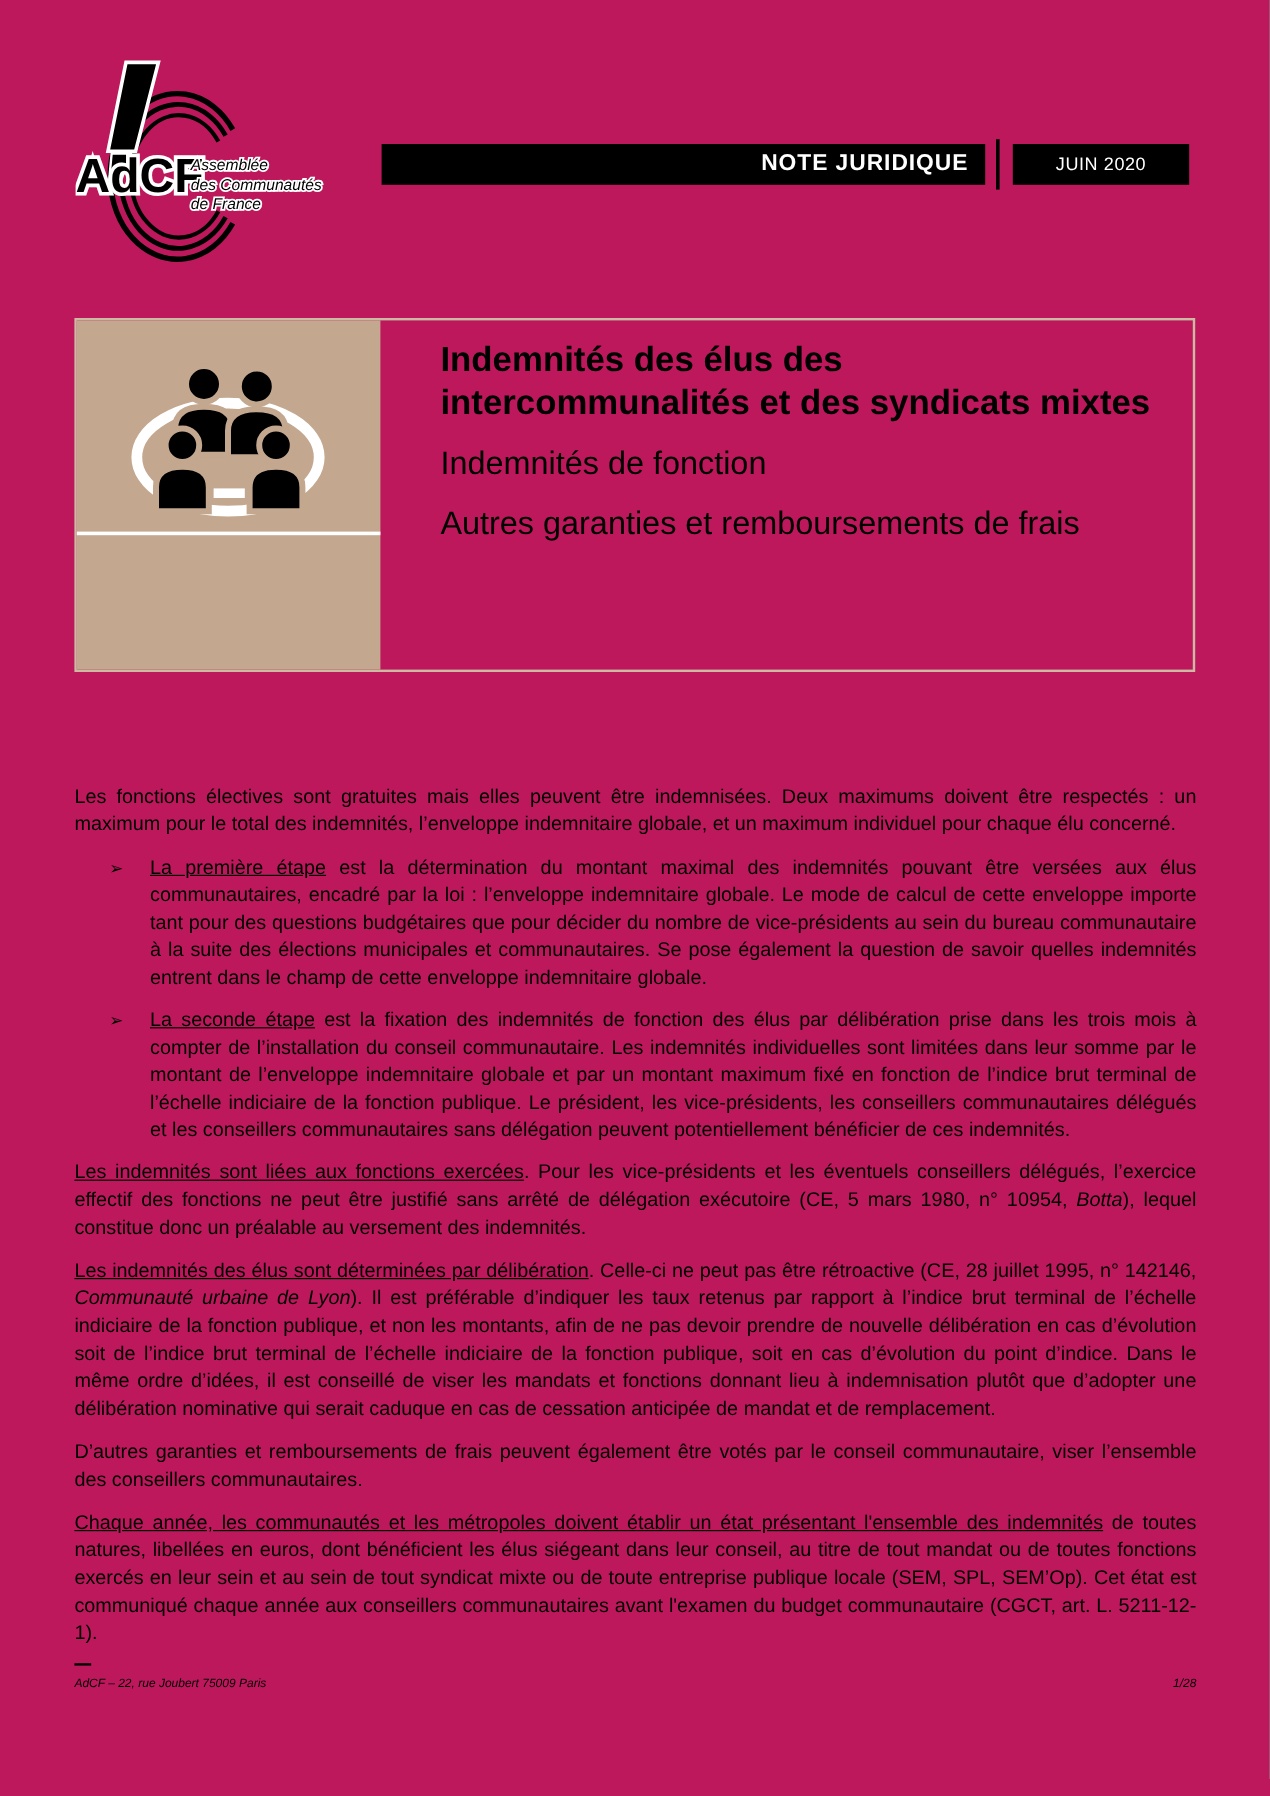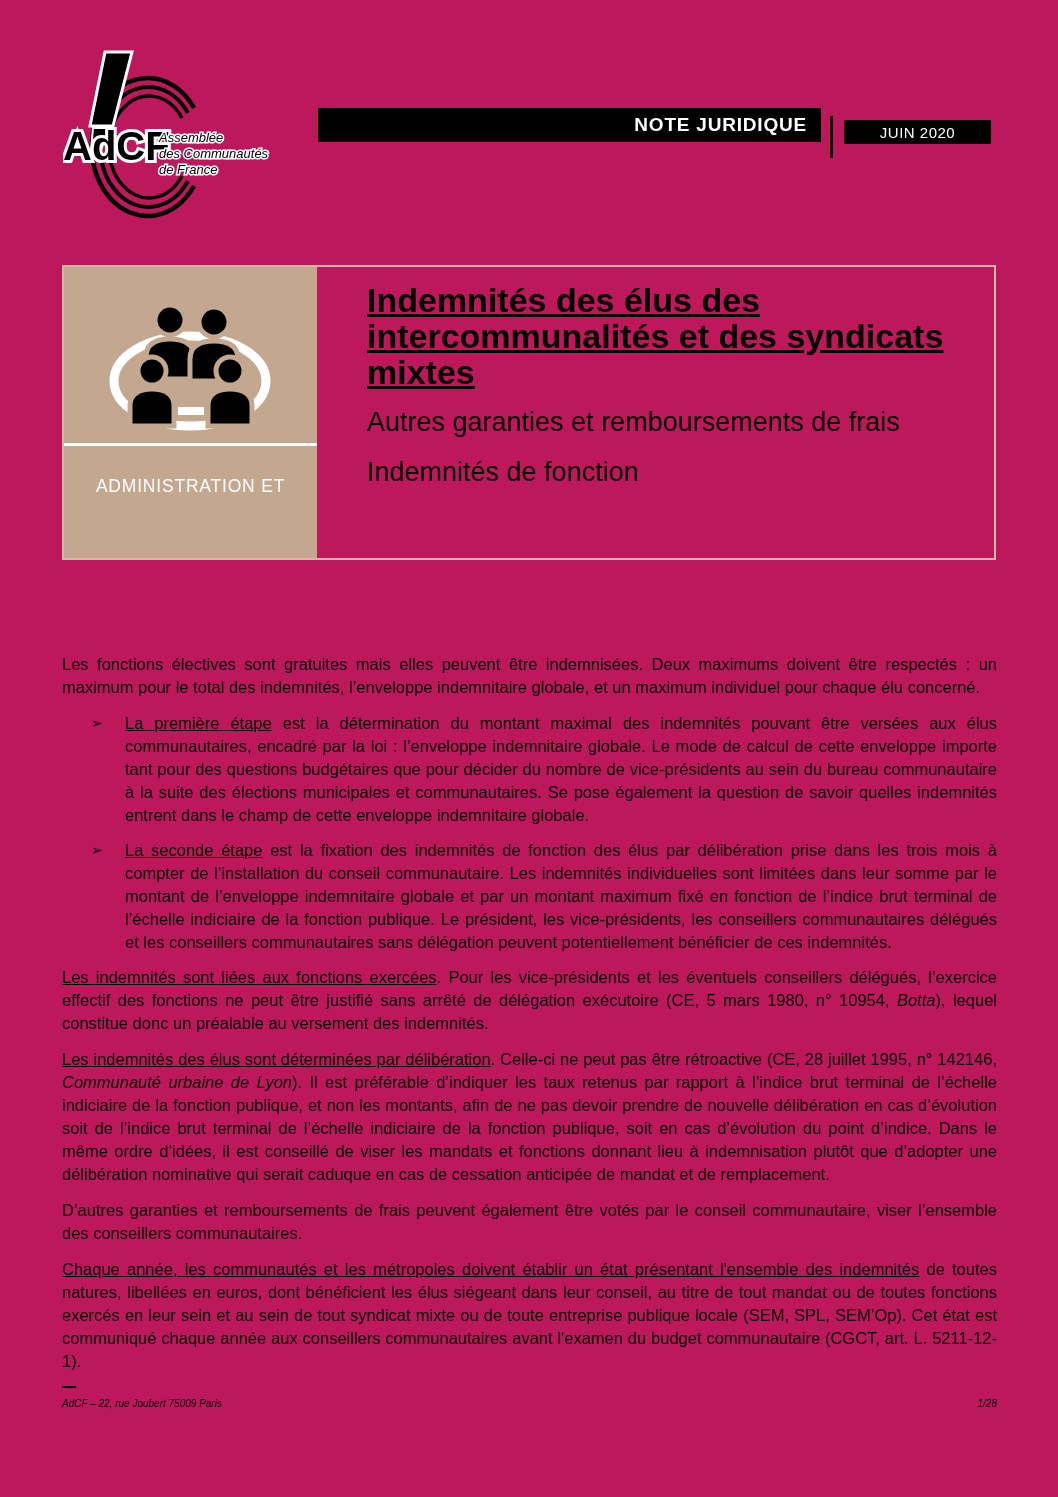--- a/index.html
+++ b/index.html
@@ -15,29 +15,29 @@
     margin:0 auto;
     background:#be185d;
     font-family:"Liberation Sans",sans-serif;
     color:var(--ink);
     overflow:hidden;
   }
   
   .logo{position:absolute;left:63px;top:50px;width:210px;height:175px;}
   
   .note-bar{
-    position:absolute;left:318px;top:108px;width:503px;height:34px;
+    position:absolute;left:318px;top:120px;width:503px;height:34px;
     background:var(--ink);color:#fff;
     display:flex;align-items:center;justify-content:flex-end;
     font-size:19px;font-weight:bold;letter-spacing:.8px;
     padding-right:14px;
   }
   .bar-divider{position:absolute;left:830px;top:116px;width:3px;height:42px;background:var(--ink);}
   .date-box{
-    position:absolute;left:844px;top:120px;width:147px;height:24px;
+    position:absolute;left:844px;top:120px;width:147px;height:34px;
     background:var(--ink);color:#fff;
     display:flex;align-items:center;justify-content:center;
     font-size:15px;letter-spacing:.5px;
   }
   
   .title-block{
     position:absolute;left:62px;top:265px;width:934px;height:295px;
     border:2px solid var(--tan-border);
     display:flex;
   }
@@ -47,22 +47,22 @@
   }
   .category-icon{position:absolute;left:26px;top:28px;width:200px;height:148px;}
   .category-rule{position:absolute;left:0;top:176px;width:100%;height:3px;background:#fff;}
   .category-label{
     position:absolute;left:0;top:206px;width:100%;
     color:#fff;text-align:center;
     font-size:17.5px;line-height:26px;letter-spacing:.8px;
   }
   .titles{flex:1;padding:15px 28px 0 50px;}
   .main-title{
-    font-size:34px;font-weight:bold;line-height:36px;
-    margin-bottom:16px;max-width:600px;text-decoration:underline;
+    font-size:29px;font-weight:bold;line-height:36px;
+    margin-bottom:16px;max-width:600px;
   }
   .subtitle{font-size:27px;line-height:32px;margin-bottom:18px;font-weight:normal;}
   
   .body-text{
     position:absolute;left:62px;top:612px;width:935px;
     font-size:16.5px;line-height:23px;text-align:justify;margin-top:41px;
   }
   .para{margin-bottom:13px;}
   .para.bullet{display:flex;margin-bottom:12px;}
   .para.bullet .marker{
@@ -134,27 +134,26 @@
         </g>
 
         <g fill="#000" stroke="#c3a78e" stroke-width="5">
           <circle cx="140" cy="76" r="14"></circle>
           <path d="M 118 131 L 118 111 Q 118 94 140 94 Q 162 94 162 111 L 162 131 Z"></path>
         </g>
         <rect x="88" y="112" width="26" height="8" fill="#fff"></rect>
       </svg>
       <div class="category-rule"></div>
       <div class="category-label">
-        <div>ADMINISTRATION ET</div>
       </div>
     </div>
     <div class="titles">
       <h1 class="main-title">Indemnités des élus des intercommunalités et des syndicats mixtes</h1>
+      <div class="subtitle">Indemnités de fonction</div>
       <div class="subtitle">Autres garanties et remboursements de frais</div>
-      <div class="subtitle">Indemnités de fonction</div>
     </div>
   </div>
 
   <div class="body-text">
       <div class="para"><span class="runs"><span>Les fonctions électives sont gratuites mais elles peuvent être indemnisées. Deux maximums doivent être respectés : un maximum pour le total des indemnités, l’enveloppe indemnitaire globale, et un maximum individuel pour chaque élu concerné.</span></span></div>
       <div class="para bullet">
         <span class="marker">➢</span>
         <span class="runs"><span class="u">La première étape</span><span> est la détermination du montant maximal des indemnités pouvant être versées aux élus communautaires, encadré par la loi : l’enveloppe indemnitaire globale. Le mode de calcul de cette enveloppe importe tant pour des questions budgétaires que pour décider du nombre de vice-présidents au sein du bureau communautaire à la suite des élections municipales et communautaires. Se pose également la question de savoir quelles indemnités entrent dans le champ de cette enveloppe indemnitaire globale.</span></span>
       </div>
       <div class="para bullet">

